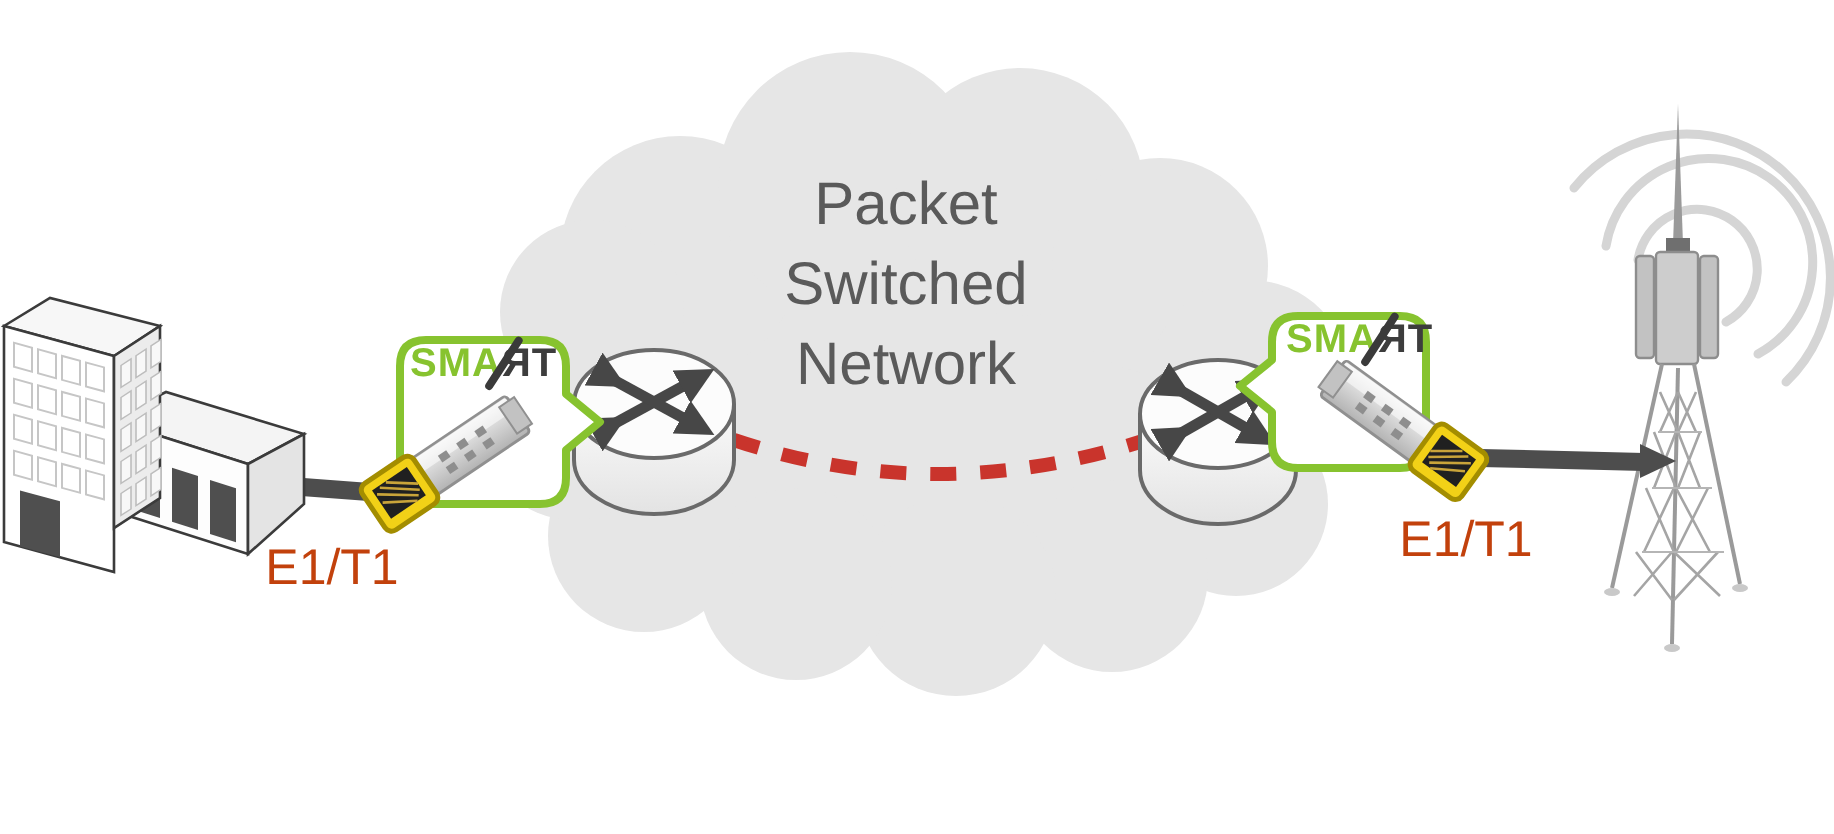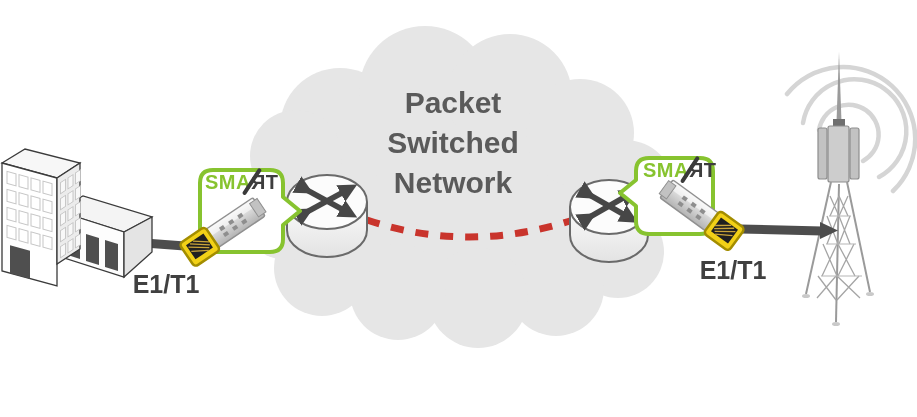--- a/index.html
+++ b/index.html
@@ -1,27 +1,27 @@
 <!DOCTYPE html>
 <html><head>
 <meta charset="utf-8">
 <style>
   html,body { margin:0; padding:0; background:#ffffff; }
   .canvas {
     position:relative; width:917px; height:417px; background:#ffffff;
     font-family:"Liberation Sans", sans-serif; overflow:hidden;
   }
-  .abs { position:absolute;font-weight:bold; }
+  .abs { position:absolute; }
   svg.layer { position:absolute; left:0; top:0; }
   .cloud-label {
     left:358px; top:83px; width:190px; text-align:center;
     font-size:30px; line-height:40px; color:#5a5a5a;
   }
   .link-label {
-    font-size:25px; color:#404040; width:84px; text-align:center; white-space:nowrap;
+    font-size:25px; color:#c2410c; width:84px; text-align:center; white-space:nowrap;
   }
   .ll-left  { left:124px; top:270px; }
   .ll-right { left:691px; top:256px; }
   .logo {
     font-weight:bold; font-size:20px; letter-spacing:0.5px; white-space:nowrap; line-height:22px;
   }
   .logo .p1 { color:#87c32f; }
   .logo .p2 { color:#3d3d3d; }
   .logo-left  { left:205px; top:171px; }
   .logo-right { left:643px; top:159px; }

